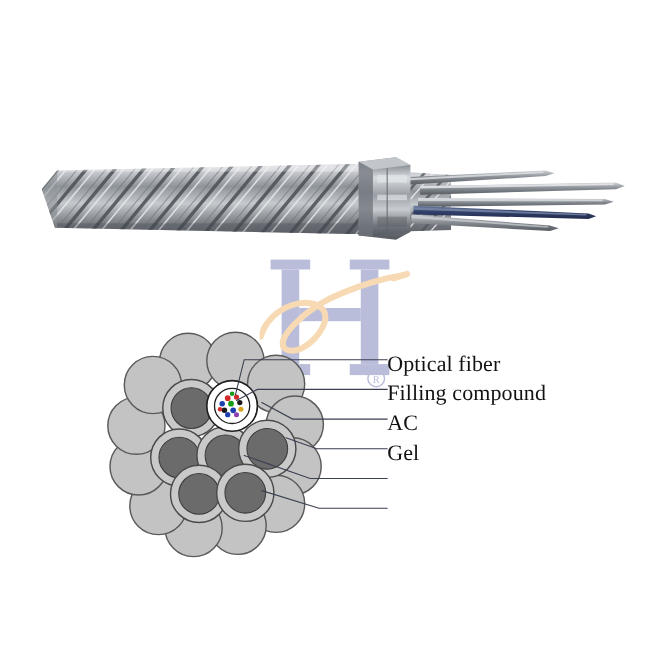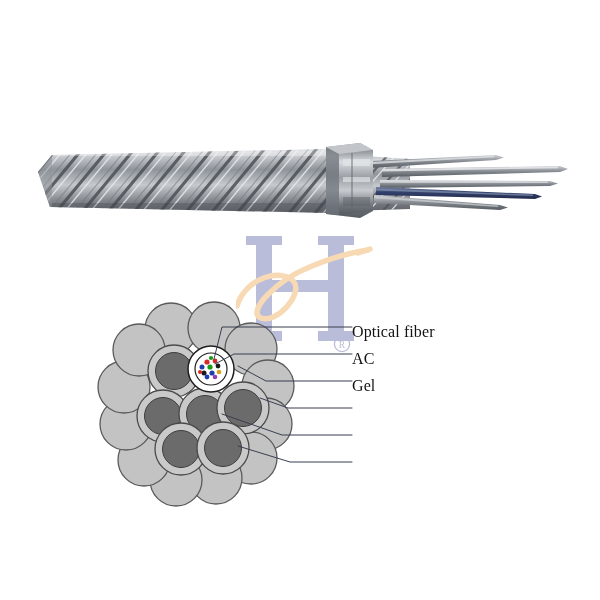--- a/index.html
+++ b/index.html
@@ -62,21 +62,21 @@
   
   .label-list {
     position: absolute;
     left: 352px;
     top: 318px;
     width: 248px;
   }
   .label-row {
     height: 27px;
     line-height: 27px;
-    font-size: 16px;
+    font-size: 20px;
     color: #121212;
     white-space: nowrap;
     letter-spacing: .1px;
   }
 </style>
 </head>
 <body>
 
 <div id="page">
 
@@ -320,17 +320,18 @@
 
         <path d="M 352,145 L 282,145 L 222,124"></path>
 
         <path d="M 352,172 L 290,172 L 238,156"></path>
       </g>
     </svg>
   </div>
 
   <div class="label-list">
     <div class="label-row">Optical fiber</div>
+    <div class="label-row">Filling compound</div>
     <div class="label-row">AC</div>
     <div class="label-row">Gel</div>
   </div>
 
 </div>
 
 </body></html>

